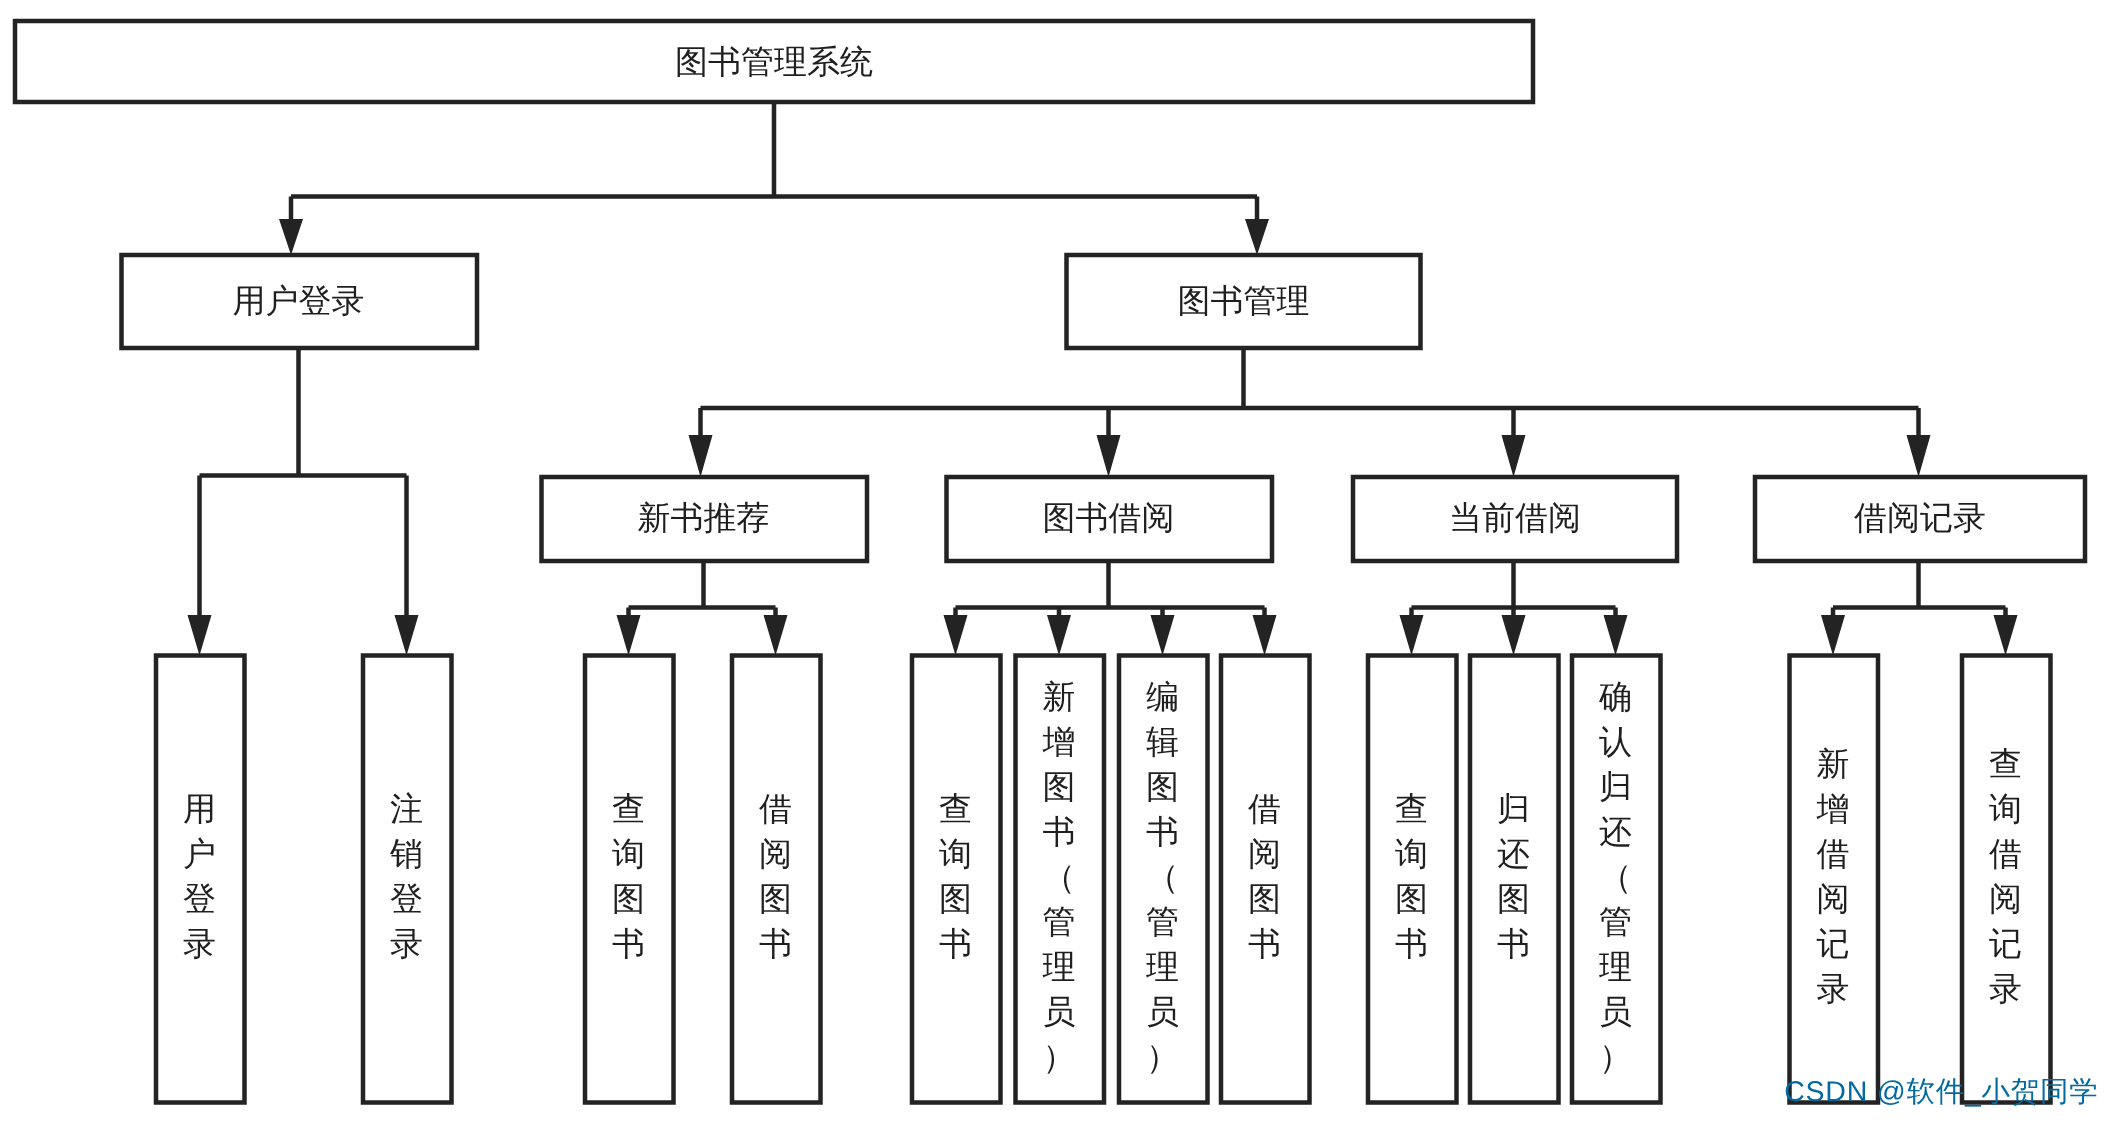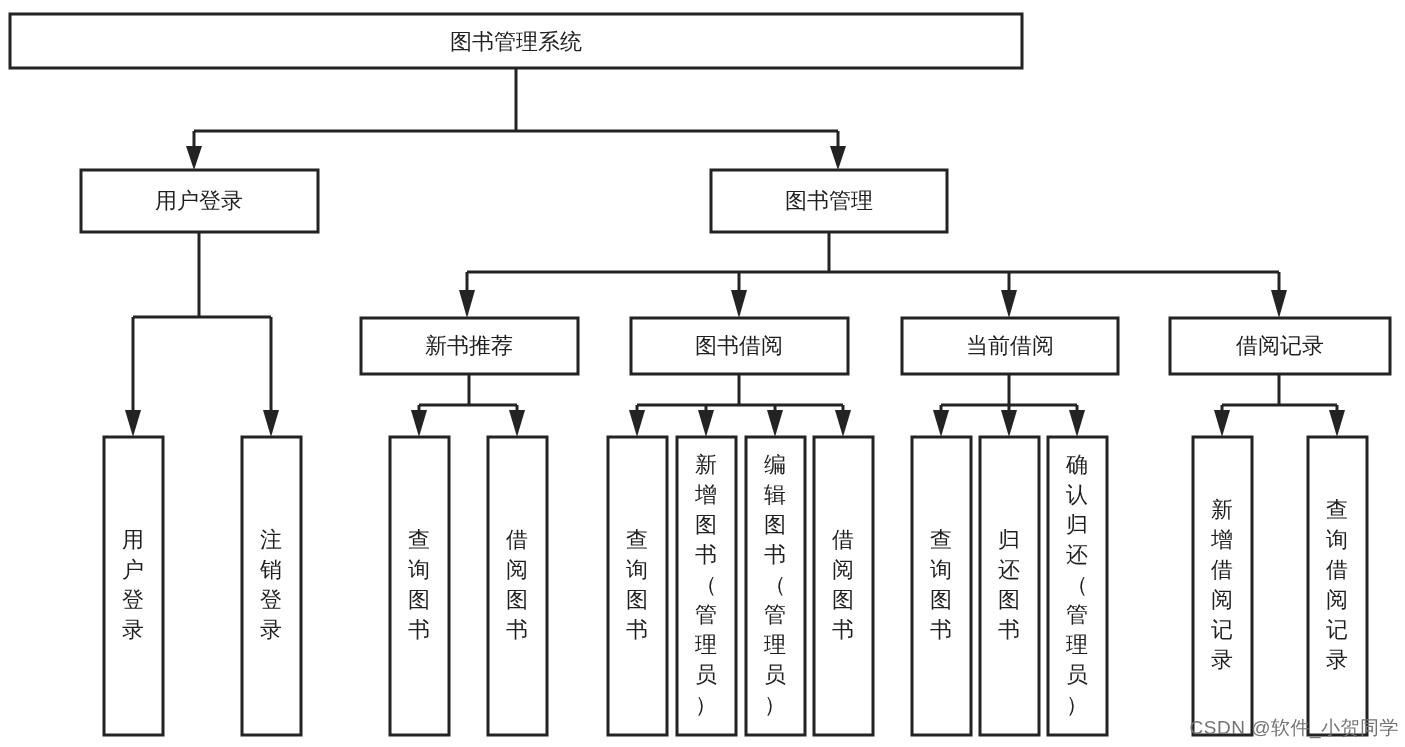--- a/index.html
+++ b/index.html
@@ -53,21 +53,21 @@
   .arrow-head {
     fill: #232323;
     stroke: none;
   }
   .watermark {
     position: absolute;
     right: 6px;
     bottom: 6px;
     font-family: "Liberation Sans", "DejaVu Sans", sans-serif;
     font-size: 19px;
-    color: #737373;
+    color: #0369a1;
     letter-spacing: 0.5px;
     white-space: nowrap;
     pointer-events: none;
   }
 </style>
 </head>
 <body>
 
 <div id="diagram-root">
   <svg class="flowchart" viewBox="0 0 1405 747" xmlns="http://www.w3.org/2000/svg">

